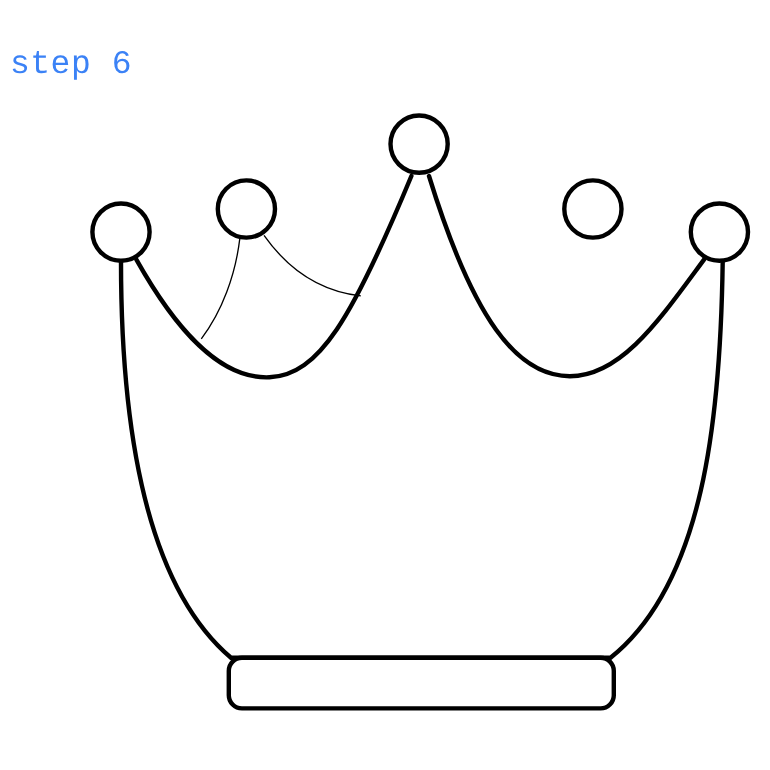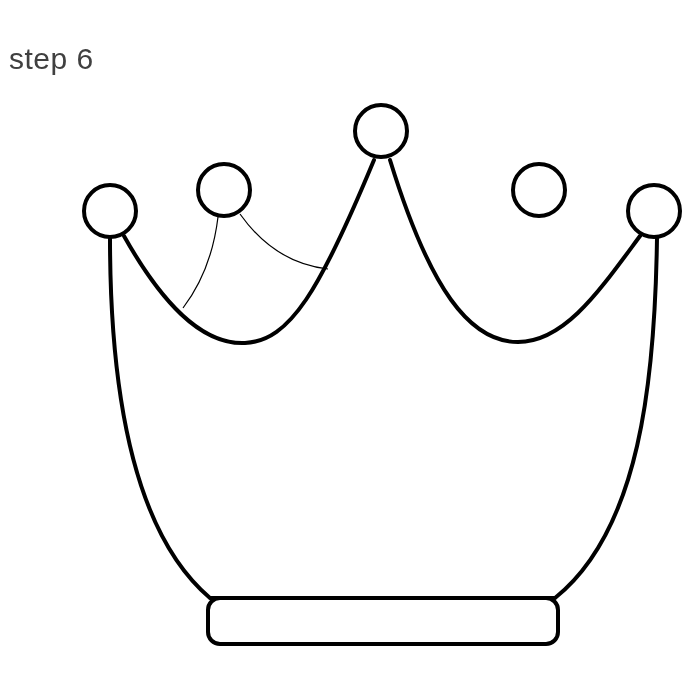--- a/index.html
+++ b/index.html
@@ -1,19 +1,19 @@
 <!DOCTYPE html>
 <html><head>
 <meta charset="utf-8">
 <style>
   html, body { margin:0; padding:0; background:#ffffff; }
   body { width:700px; height:700px; position:relative; overflow:hidden; }
   .step-label {
     position:absolute; left:9px; top:44px;
-    font-family:Liberation Sans, sans-serif; font-size:30px; color:#404040;
+    font-family:Liberation Mono, monospace; font-size:30px; color:#3b82f6;
     letter-spacing:0.5px; line-height:1;
   }
   svg.crown { position:absolute; left:0; top:0; }
 </style>
 </head>
 <body>
 
 <div class="step-label">step 6</div>
 
 <svg class="crown" width="700" height="700" viewBox="0 0 700 700" xmlns="http://www.w3.org/2000/svg">

